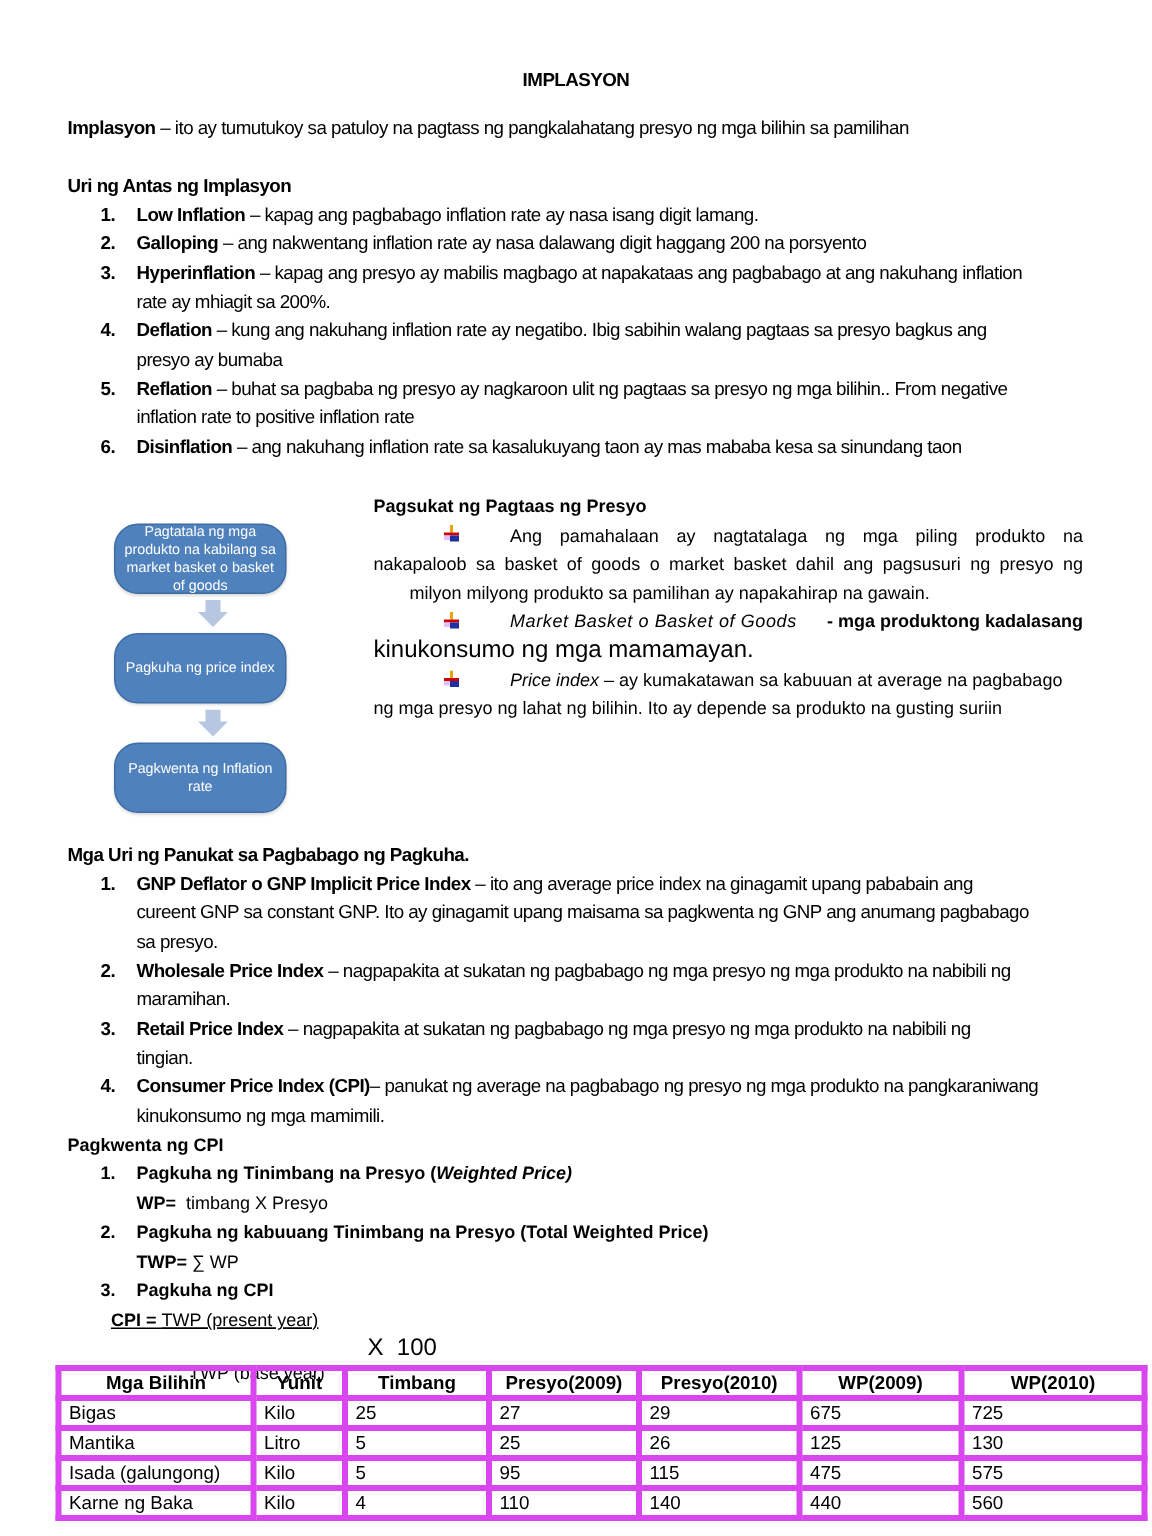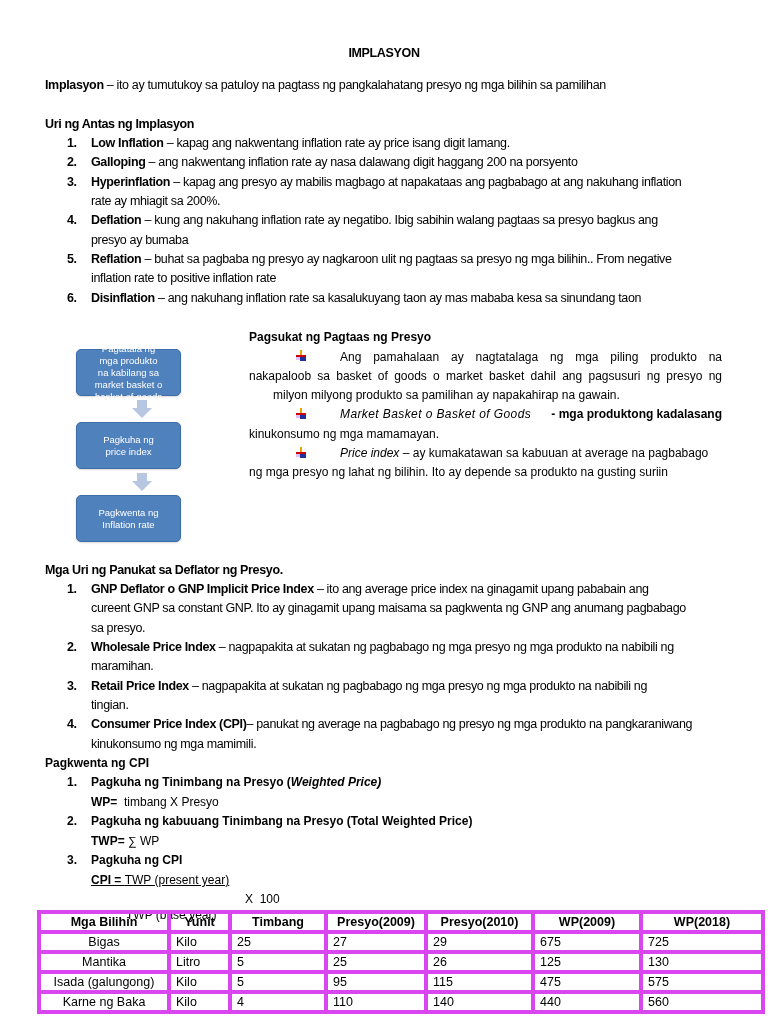--- a/index.html
+++ b/index.html
@@ -9,58 +9,58 @@
   }
   .b { font-weight: bold; }
   .i { font-style: italic; }
   .line { position: absolute; white-space: nowrap; line-height: 16px; }
   .narrow { font-family: "Liberation Sans Narrow", "Liberation Sans", sans-serif; letter-spacing: -0.35px; }
   .just { text-align: justify; text-align-last: justify; white-space: normal; }
   .num { position: absolute; width: 20px; text-align: left; font-weight: bold; }
 
   
   .fbox {
-    position: absolute; left: 76px; width: 105px; background: #4f81bd;
-    border: 1px solid #3d6da6; border-radius: 5px; color: #fff; font-size: 9.5px;
+    position: absolute; left: 76px; width: 115px; background: #4f81bd;
+    border: 1px solid #3d6da6; border-radius: 16px; color: #fff; font-size: 9.5px;
     display: flex; align-items: center; justify-content: center; text-align: center;
-    line-height: 12px; padding: 0 16px; box-sizing: border-box;
+    line-height: 12px; padding: 0 6px; box-sizing: border-box;
     box-shadow: 0 1px 2px rgba(0,0,0,0.15);
   }
   .farrow { position: absolute; left: 132px; width: 20px; height: 18px; }
 
   .bullet-icon { position: absolute; width: 12px; height: 12px; }
 
   
   table.goods {
     position: absolute; left: 37px; top: 910px; border-collapse: collapse;
     font-size: 12.5px;
   }
   table.goods td, table.goods th {
     border: 4px solid #d946ef; height: 16px; padding: 0 5px; line-height: 16px;
   }
   table.goods th { font-weight: bold; text-align: center; }
   table.goods td { text-align: left; }
-  table.goods td.left { text-align: center; }
+  table.goods td.left { text-align: left; }
   .underline { text-decoration: underline; }
 </style>
 </head>
 <body>
 
 <div class="line b narrow" style="left:0;width:768px;text-align:center;top:45px;">IMPLASYON</div>
 
 <div class="line narrow" style="left:45px;top:77px;">
   <span class="b">Implasyon</span><span> – ito ay tumutukoy sa patuloy na pagtass ng pangkalahatang presyo ng mga bilihin sa pamilihan</span>
 </div>
 
 <div class="line b narrow" style="left:45px;top:116px;">Uri ng Antas ng Implasyon</div>
 
 <div>
 
   <span class="num narrow" style="left:67px;top:135px;line-height:16px;">1.</span>
-  <div class="line narrow" style="left:91px;top:135px;"><span class="b">Low Inflation</span><span> – kapag ang nakwentang inflation rate ay price isang digit lamang.</span></div>
+  <div class="line narrow" style="left:91px;top:135px;"><span class="b">Low Inflation</span><span> – kapag ang pagbabago inflation rate ay nasa isang digit lamang.</span></div>
 
   <span class="num narrow" style="left:67px;top:154px;line-height:16px;">2.</span>
   <div class="line narrow" style="left:91px;top:154px;"><span class="b">Galloping</span><span> – ang nakwentang inflation rate ay nasa dalawang digit haggang 200 na porsyento</span></div>
 
   <span class="num narrow" style="left:67px;top:174px;line-height:16px;">3.</span>
   <div class="line narrow" style="left:91px;top:174px;"><span class="b">Hyperinflation</span><span> – kapag ang  presyo ay mabilis magbago at napakataas ang pagbabago at ang nakuhang inflation</span></div>
   <div class="line narrow" style="left:91px;top:193px;">rate ay mhiagit sa 200%.</div>
 
   <span class="num narrow" style="left:67px;top:212px;line-height:16px;">4.</span>
   <div class="line narrow" style="left:91px;top:212px;"><span class="b">Deflation</span><span> – kung ang nakuhang inflation rate ay negatibo. Ibig sabihin walang pagtaas sa presyo bagkus ang</span></div>
@@ -105,34 +105,34 @@
 <svg class="bullet-icon" style="left:295px;top:408px;" viewBox="0 0 12 12">
   <rect x="5" y="0" width="2" height="5" fill="#e8a400"></rect>
   <rect x="1" y="5" width="10" height="2" fill="#d00000"></rect>
   <rect x="5" y="7" width="6" height="4" fill="#2030a0"></rect>
   <rect x="1" y="7" width="4" height="3" fill="#e0c0ff"></rect>
 </svg>
 <div class="line" style="left:340px;top:406px;width:382px;font-size:12px;display:flex;justify-content:space-between;">
   <span class="i" style="letter-spacing:0.4px;">Market Basket o Basket of Goods</span>
     <span class="b">  - mga produktong kadalasang</span>
 </div>
-<div class="line" style="left:249px;top:426px;font-size:12px;">kinukonsumo ng mga mamamayan.</div>
+<div class="line" style="left:249px;top:426px;font-size:16px;">kinukonsumo ng mga mamamayan.</div>
 
 <svg class="bullet-icon" style="left:295px;top:447px;" viewBox="0 0 12 12">
   <rect x="5" y="0" width="2" height="5" fill="#e8a400"></rect>
   <rect x="1" y="5" width="10" height="2" fill="#d00000"></rect>
   <rect x="5" y="7" width="6" height="4" fill="#2030a0"></rect>
   <rect x="1" y="7" width="4" height="3" fill="#e0c0ff"></rect>
 </svg>
 <div class="line" style="left:340px;top:445px;font-size:12px;">
   <span class="i">Price index</span><span> – ay kumakatawan sa kabuuan at average na pagbabago</span>
 </div>
 <div class="line" style="left:249px;top:464px;font-size:12px;">ng mga presyo ng lahat ng bilihin. Ito ay depende sa produkto na gusting suriin</div>
 
-<div class="line b narrow" style="left:45px;top:562px;">Mga Uri ng Panukat sa Deflator ng Presyo.</div>
+<div class="line b narrow" style="left:45px;top:562px;">Mga Uri ng Panukat sa Pagbabago ng Pagkuha.</div>
 
 <span class="num narrow" style="left:67px;top:581px;line-height:16px;">1.</span>
 <div class="line narrow" style="left:91px;top:581px;"><span class="b">GNP Deflator o GNP Implicit Price Index</span><span> – ito ang average price index na ginagamit upang  pababain ang</span></div>
 <div class="line narrow" style="left:91px;top:600px;">cureent GNP sa constant GNP. Ito ay ginagamit upang maisama sa pagkwenta ng GNP ang anumang pagbabago</div>
 <div class="line narrow" style="left:91px;top:620px;">sa presyo.</div>
 
 <span class="num narrow" style="left:67px;top:639px;line-height:16px;">2.</span>
 <div class="line narrow" style="left:91px;top:639px;"><span class="b">Wholesale Price Index</span><span> – nagpapakita at sukatan ng pagbabago ng mga presyo ng mga produkto na nabibili ng</span></div>
 <div class="line narrow" style="left:91px;top:658px;">maramihan.</div>
 
@@ -149,43 +149,43 @@
 <span class="num" style="left:67px;top:774px;line-height:16px;font-size:12px;">1.</span>
 <div class="line b" style="left:91px;top:774px;font-size:12px;"><span>Pagkuha ng Tinimbang na Presyo (</span><span class="i">Weighted Price)</span></div>
 <div class="line" style="left:91px;top:794px;font-size:12px;"><span class="b">WP=</span><span style="white-space:pre;">  timbang X Presyo</span></div>
 
 <span class="num" style="left:67px;top:813px;line-height:16px;font-size:12px;">2.</span>
 <div class="line b" style="left:91px;top:813px;font-size:12px;">Pagkuha ng kabuuang Tinimbang na Presyo (Total Weighted Price)</div>
 <div class="line" style="left:91px;top:833px;font-size:12px;"><span class="b">TWP=</span><span> ∑ WP</span></div>
 
 <span class="num" style="left:67px;top:852px;line-height:16px;font-size:12px;">3.</span>
 <div class="line b" style="left:91px;top:852px;font-size:12px;">Pagkuha ng CPI</div>
-<div class="line" style="left:91px;top:872px;font-size:12px;text-decoration:underline;"><span class="b" style="white-space:pre;">CPI = </span><span class="underline">TWP (present year)</span></div>
+<div class="line" style="left:74px;top:872px;font-size:12px;text-decoration:underline;"><span class="b" style="white-space:pre;">CPI = </span><span class="underline">TWP (present year)</span></div>
 <div class="line" style="left:126px;top:907px;font-size:12px;">TWP (base year)</div>
-<div class="line" style="left:245px;top:891px;font-size:12px;white-space:pre;">X  100</div>
+<div class="line" style="left:245px;top:891px;font-size:16px;white-space:pre;">X  100</div>
 
 <table class="goods">
   <colgroup>
     <col style="width:130px">
       <col style="width:61px">
       <col style="width:96px">
       <col style="width:100px">
       <col style="width:107px">
       <col style="width:108px">
       <col style="width:122px">
   </colgroup>
   <thead>
     <tr>
       <th>Mga Bilihin</th>
       <th>Yunit</th>
       <th>Timbang</th>
       <th>Presyo(2009)</th>
       <th>Presyo(2010)</th>
       <th>WP(2009)</th>
-      <th>WP(2018)</th>
+      <th>WP(2010)</th>
     </tr>
   </thead>
   <tbody>
     <tr>
       <td class="left">Bigas</td>
       <td>Kilo</td>
       <td>25</td>
       <td>27</td>
       <td>29</td>
       <td>675</td>

